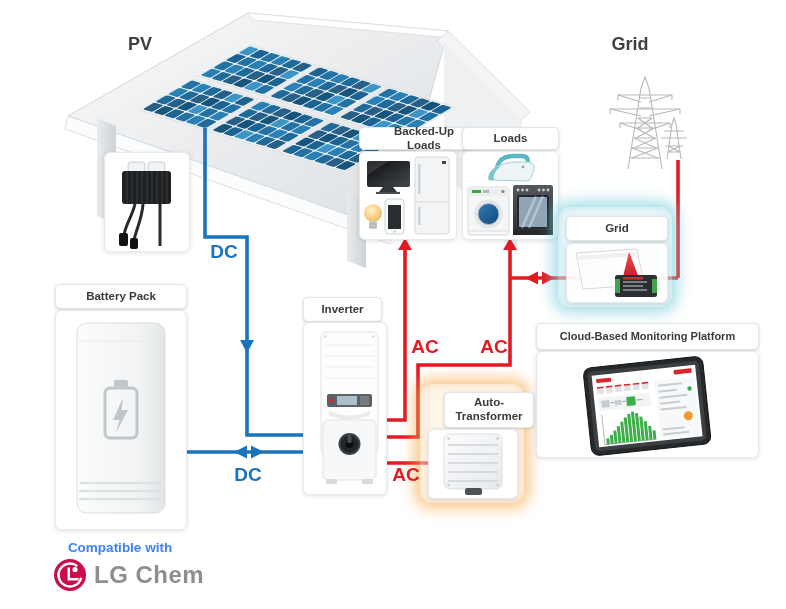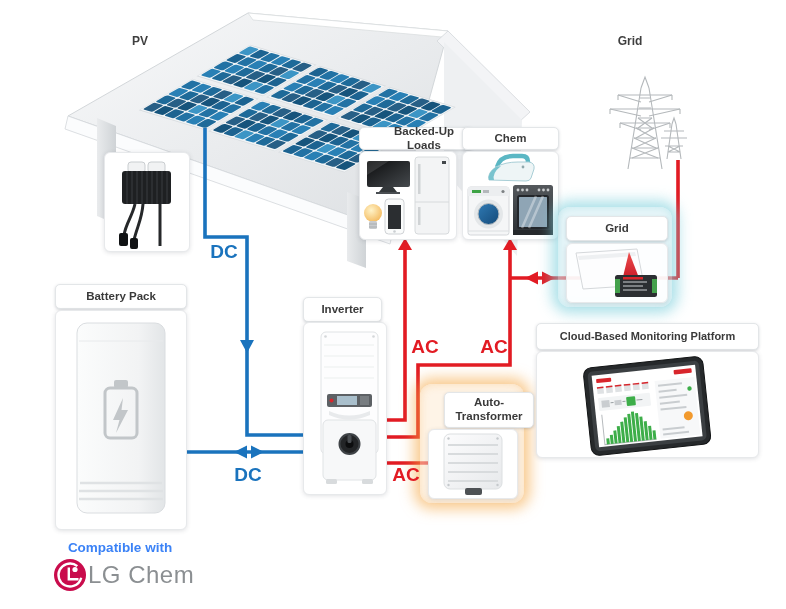--- a/index.html
+++ b/index.html
@@ -9,28 +9,28 @@
   .lbox{position:absolute;background:#fff;border:1px solid #e3e6e8;border-radius:5px;
         box-shadow:0 1px 3px rgba(60,70,80,.22);display:flex;align-items:center;justify-content:center;
         text-align:center;font-weight:700;font-size:11.5px;color:#3a3a3a;line-height:1.2;}
   .cbox{position:absolute;background:#fff;border:1px solid #e7e9eb;border-radius:6px;
         box-shadow:0 1px 4px rgba(60,70,80,.16);}
   .glow{position:absolute;}
   .glow.meter{background:rgba(213,239,244,.55);border-radius:12px;
         box-shadow:0 0 14px 6px rgba(125,208,220,.65), inset 0 0 10px rgba(125,208,220,.35);}
   .glow.at{background:rgba(253,233,208,.5);border-radius:12px;
         box-shadow:0 0 14px 6px rgba(245,166,67,.6), inset 0 0 10px rgba(245,166,67,.3);}
-  .bigtitle{position:absolute;font-weight:700;font-size:12px;color:#3f3f3f;text-align:center;}
+  .bigtitle{position:absolute;font-weight:700;font-size:18px;color:#3f3f3f;text-align:center;}
   .flowlabel{position:absolute;width:36px;text-align:center;font-weight:700;font-size:19px;}
   .flowlabel.dc{color:#1a73bd;}
   .flowlabel.ac{color:#e21b23;}
   .footer-compat{position:absolute;left:58px;top:540px;width:124px;text-align:center;
         font-weight:700;font-size:13.5px;color:#3b82f6;}
   .brandrow{position:absolute;left:52px;top:556px;display:flex;align-items:center;height:38px;}
-  .brandtext{font-weight:400;font-size:24px;color:#8b8f92;letter-spacing:.5px;margin-left:0;}
+  .brandtext{font-weight:700;font-size:24px;color:#8b8f92;letter-spacing:.5px;margin-left:6px;}
   .meterbox{background:rgba(255,255,255,.88);}
 </style>
 </head>
 <body>
 
 <div class="canvas">
 
   <svg class="scene" width="786" height="609" viewBox="0 0 786 609">
     <defs>
       <linearGradient id="roofGrad" x1="0" y1="0" x2="1" y2="1">
@@ -293,21 +293,21 @@
       </g>
       <g>
         <rect x="25" y="47" width="19" height="35" rx="3.5" fill="#fafbfb" stroke="#cfd2d5"></rect>
         <rect x="28" y="53" width="13" height="24" fill="#2b2e31"></rect>
         <circle cx="34.5" cy="79.5" r="1.3" fill="#caced1"></circle>
       </g>
     </svg>
   </div>
 
   <div class="lbox" style="left:462px;top:127px;width:95px;height:21px;">
-    <span>Chem</span>
+    <span>Loads</span>
   </div>
   <div class="cbox" style="left:462px;top:151px;width:95px;height:87px;">
     <svg width="95" height="87">
       <defs>
         <linearGradient id="gWash" x1="0" y1="0" x2="1" y2="1">
           <stop offset="0" stop-color="#2f7ab4"></stop>
             <stop offset="1" stop-color="#144a79"></stop>
         </linearGradient>
         <linearGradient id="gStove" x1="0" y1="0" x2="0" y2="1">
           <stop offset="0" stop-color="#54585c"></stop>

